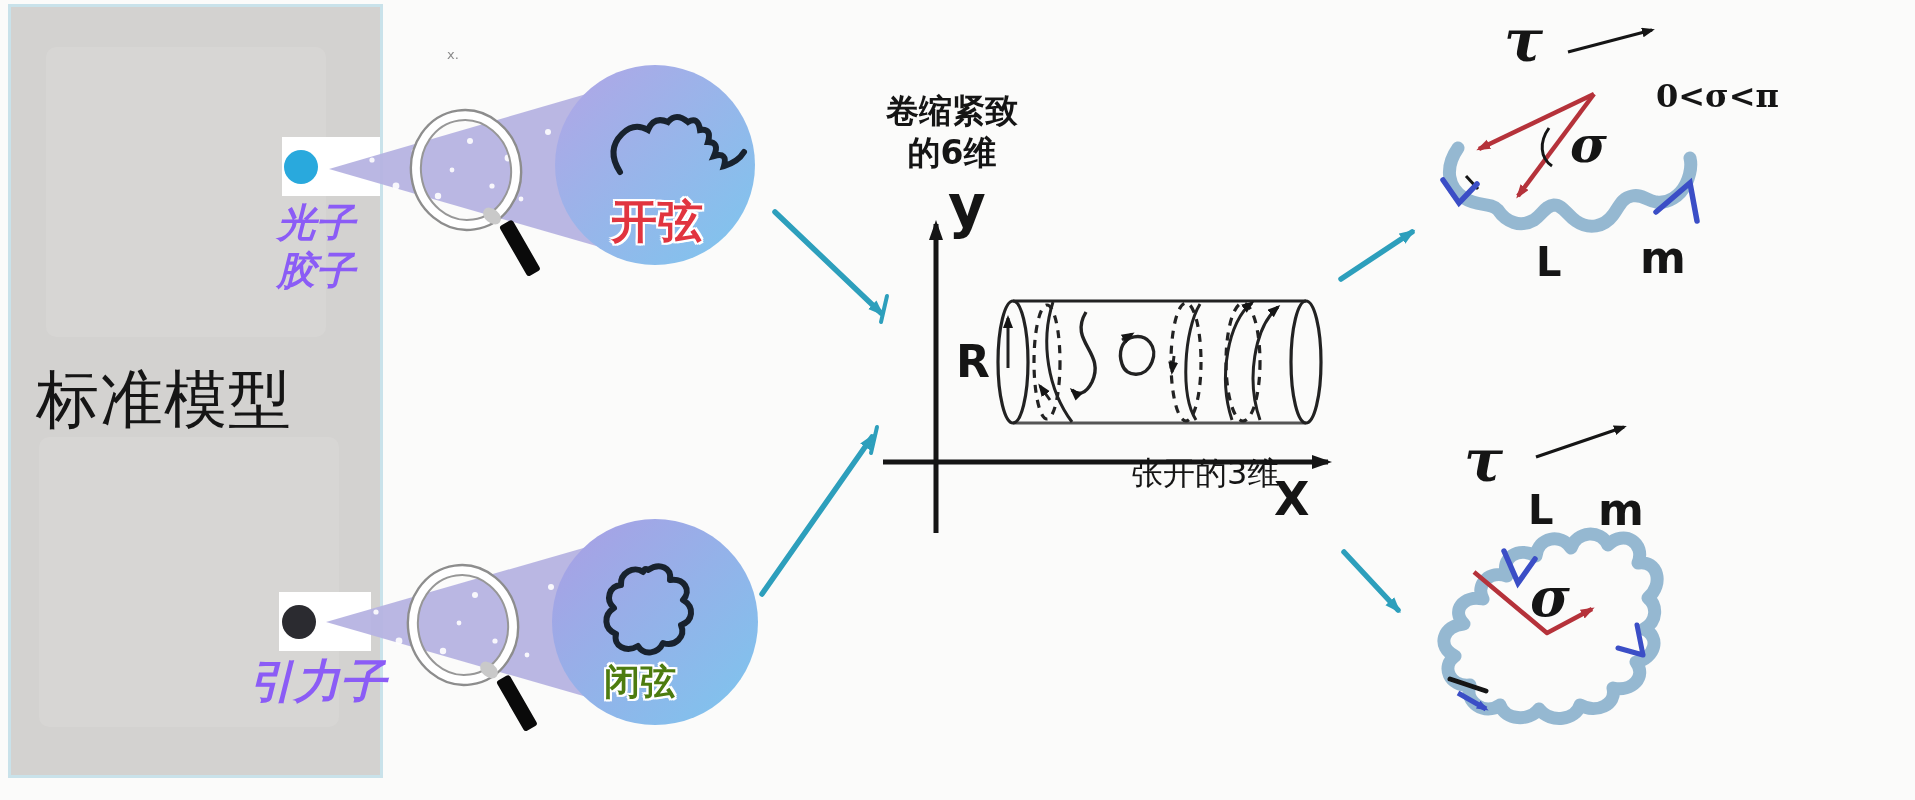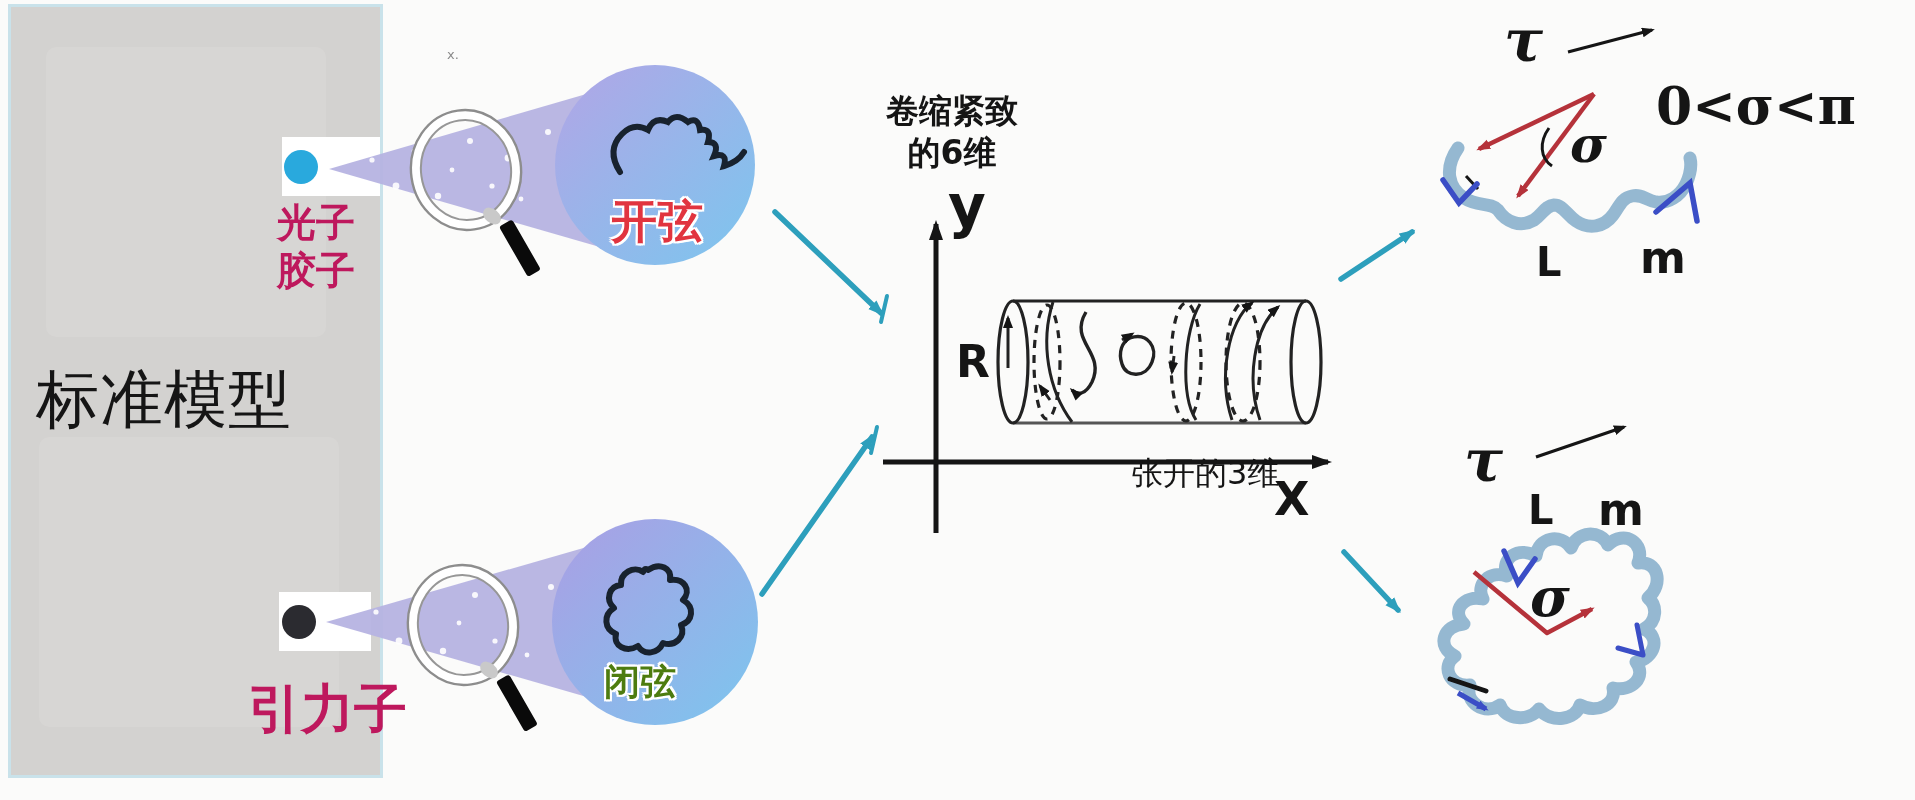--- a/index.html
+++ b/index.html
@@ -1,19 +1,19 @@
 <!DOCTYPE html>
 <html><head>
 <meta charset="utf-8">
 <style>
   html,body{margin:0;padding:0;background:#fbfbfa;}
   #stage{position:relative;width:1915px;height:800px;overflow:hidden;
          font-family:"DejaVu Sans","Liberation Sans",sans-serif;}
   .t{position:absolute;white-space:nowrap;color:#151515;line-height:1;}
-  .red{color:#be185d;}
+  .red{color:#8b5cf6;font-style:italic;}
   .serif{font-family:"DejaVu Serif","Liberation Serif",serif;}
   .outlined{text-shadow:-2px -2px 0 #fff,2px -2px 0 #fff,-2px 2px 0 #fff,2px 2px 0 #fff,0 2px 0 #fff,0 -2px 0 #fff,2px 0 0 #fff,-2px 0 0 #fff;margin-top:12px;}
   #panel{position:absolute;left:8px;top:4px;width:375px;height:774px;
          background:#d3d2d0;border:3px solid #c9e2ea;box-sizing:border-box;}
   .panel-inner{position:absolute;background:#dad9d7;opacity:.55;border-radius:10px;}
   .chip{position:absolute;background:#ffffff;}
   .dot{position:absolute;border-radius:50%;}
   svg{position:absolute;left:0;top:0;}
   .layer-text{position:absolute;left:0;top:0;width:100%;height:100%;pointer-events:none;}
 </style>
@@ -183,36 +183,36 @@
       <line x1="1450" y1="679" x2="1486" y2="691" stroke="#151515" stroke-width="5" stroke-linecap="round"></line>
       <line x1="1458" y1="693" x2="1486" y2="709" stroke="#3b4ec6" stroke-width="5" marker-end="url(#mBlu)"></line>
     </g>
   </svg>
 
   <div class="layer-text">
     <div class="t" style="left:36px;top:368px;font-size:63px;font-weight:400;letter-spacing:1px;">标准模型</div>
 
     <div class="t red" style="left:276px;top:203px;width:80px;text-align:center;font-size:39px;font-weight:800;">光子</div>
     <div class="t red" style="left:276px;top:251px;width:80px;text-align:center;font-size:39px;font-weight:800;">胶子</div>
-    <div class="t red" style="left:248px;top:658px;font-size:53px;font-weight:800;margin-top:24px;">引力子</div>
+    <div class="t red" style="left:248px;top:658px;font-size:46px;font-weight:800;">引力子</div>
 
     <div class="t outlined" style="left:611px;top:186px;font-size:46px;font-weight:900;color:#e1343f;">开弦</div>
     <div class="t outlined" style="left:604px;top:652px;font-size:36px;font-weight:900;color:#4d7c0f;">闭弦</div>
 
     <div class="t" style="left:447px;top:48px;font-size:13px;color:#8a8a8a;">x.</div>
 
     <div class="t" style="left:872px;top:94px;width:160px;text-align:center;font-size:33px;font-weight:800;">卷缩紧致</div>
     <div class="t" style="left:872px;top:136px;width:160px;text-align:center;font-size:33px;font-weight:800;">的6维</div>
     <div class="t" style="left:948px;top:178px;font-size:58px;font-weight:600;">y</div>
     <div class="t" style="left:956px;top:340px;font-size:44px;font-weight:800;">R</div>
     <div class="t" style="left:1131px;top:457px;font-size:32px;font-weight:400;">张开的3维</div>
     <div class="t" style="left:1274px;top:476px;font-size:46px;font-weight:700;">X</div>
 
     <div class="t serif" style="left:1504px;top:12px;font-size:58px;font-weight:700;font-style:italic;">τ</div>
-    <div class="t serif" style="left:1656px;top:80px;font-size:52px;font-weight:600;">0&lt;σ&lt;π</div>
+    <div class="t serif" style="left:1656px;top:80px;font-size:32px;font-weight:600;">0&lt;σ&lt;π</div>
     <div class="t serif" style="left:1570px;top:120px;font-size:50px;font-weight:700;font-style:italic;">σ</div>
     <div class="t" style="left:1536px;top:242px;font-size:40px;font-weight:600;">L</div>
     <div class="t" style="left:1640px;top:236px;font-size:44px;font-weight:600;">m</div>
 
     <div class="t serif" style="left:1464px;top:432px;font-size:58px;font-weight:700;font-style:italic;">τ</div>
     <div class="t" style="left:1528px;top:490px;font-size:40px;font-weight:600;">L</div>
     <div class="t" style="left:1598px;top:488px;font-size:44px;font-weight:600;">m</div>
     <div class="t serif" style="left:1530px;top:570px;font-size:54px;font-weight:700;font-style:italic;">σ</div>
   </div>
 

